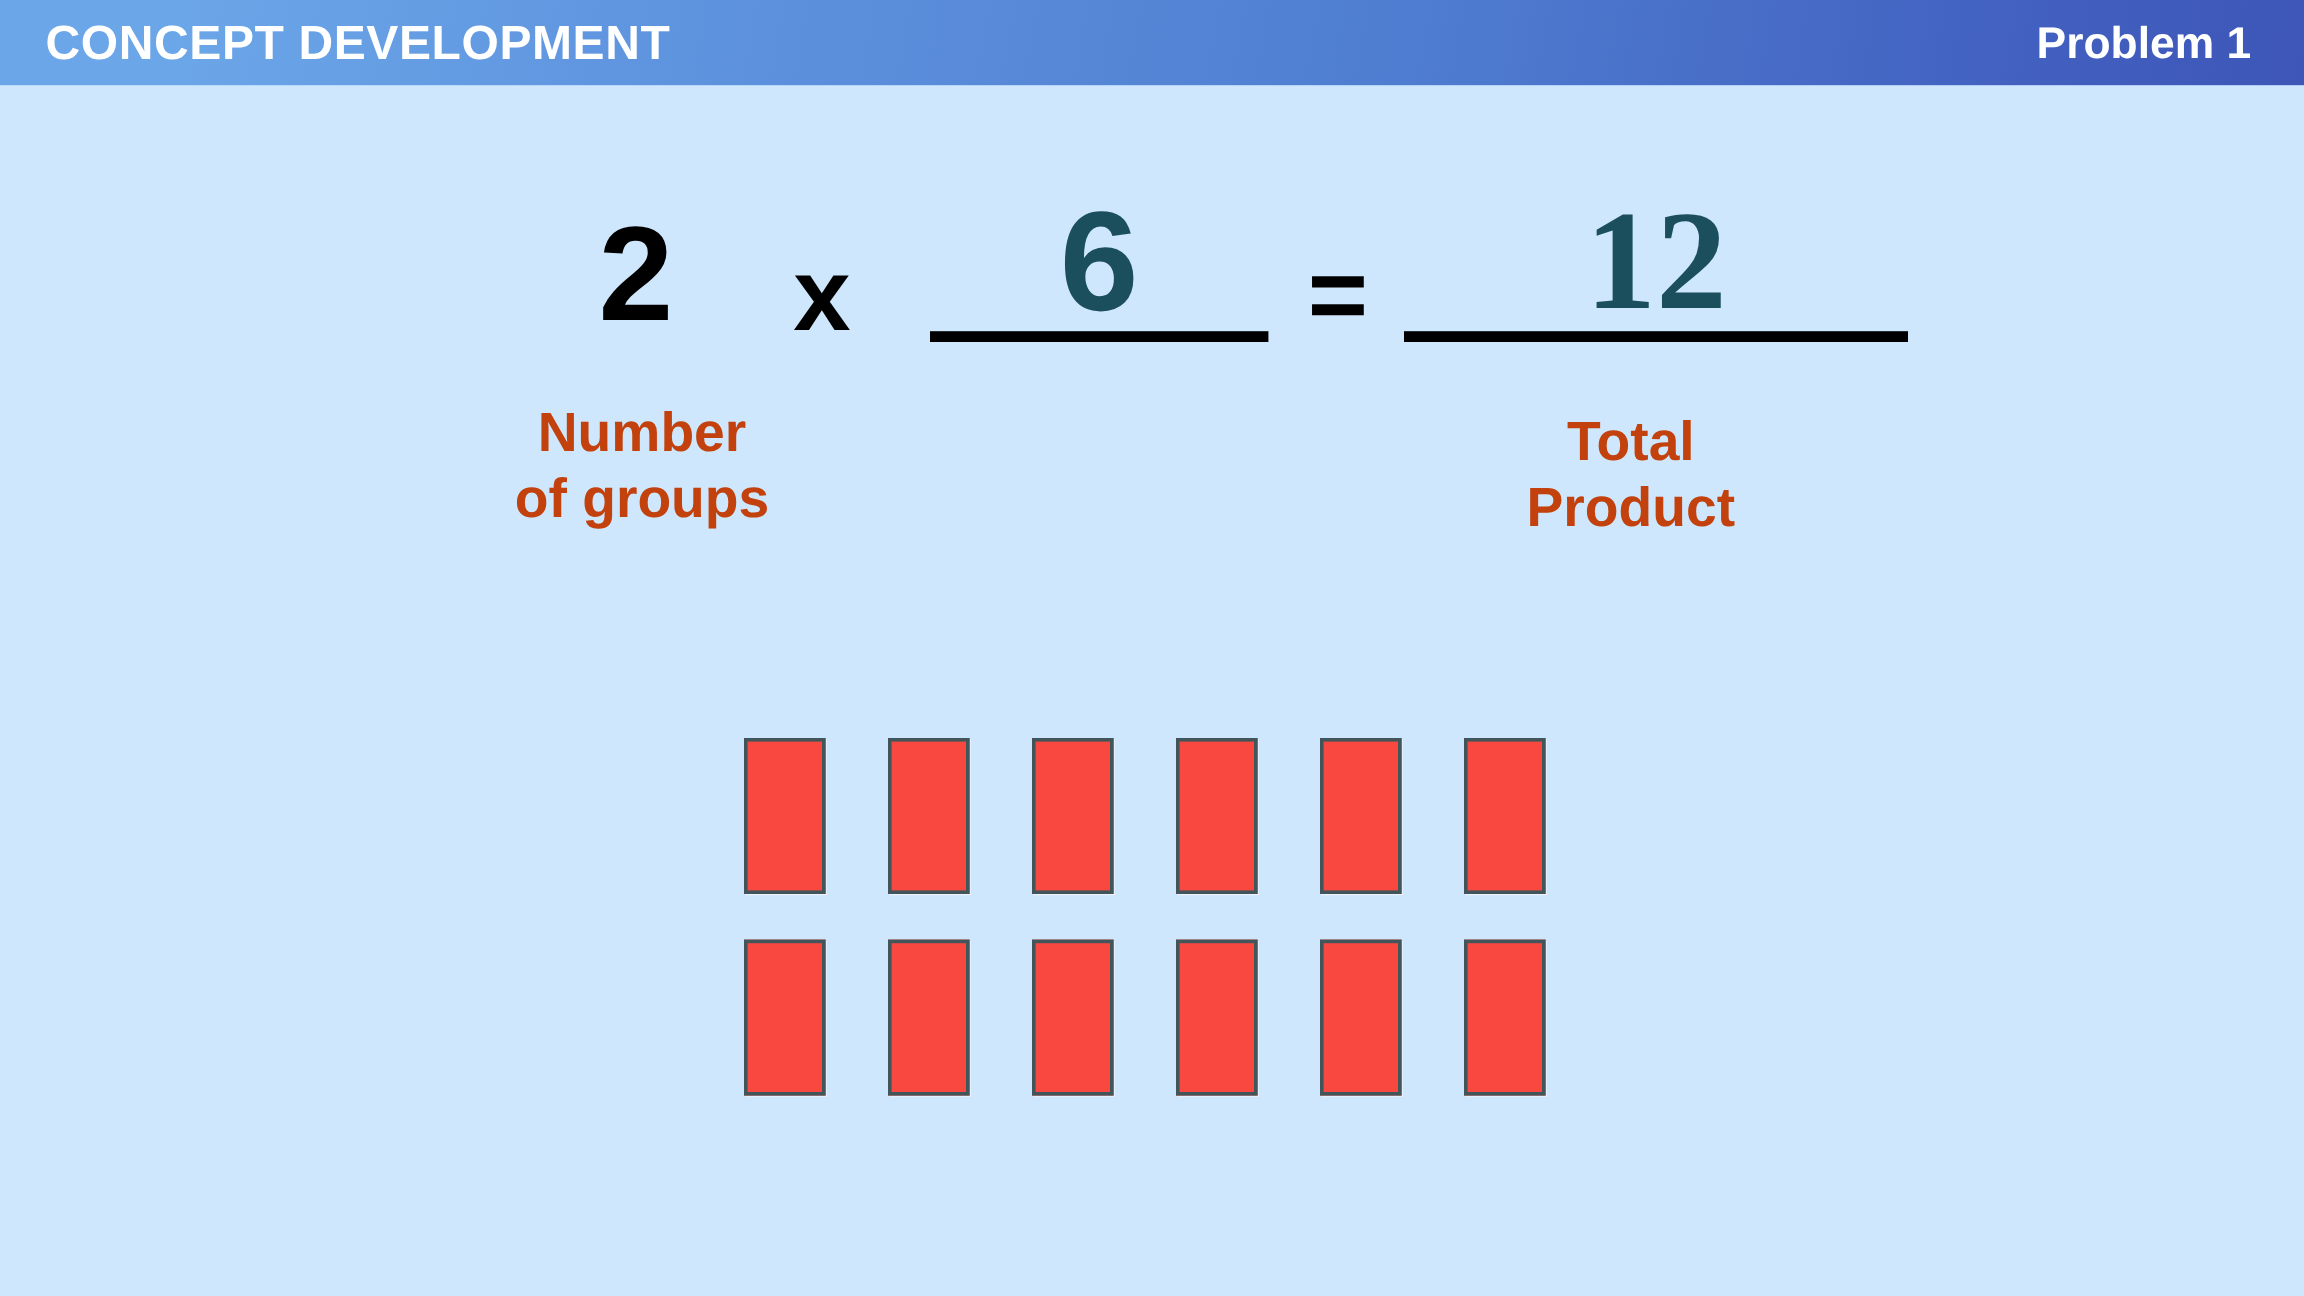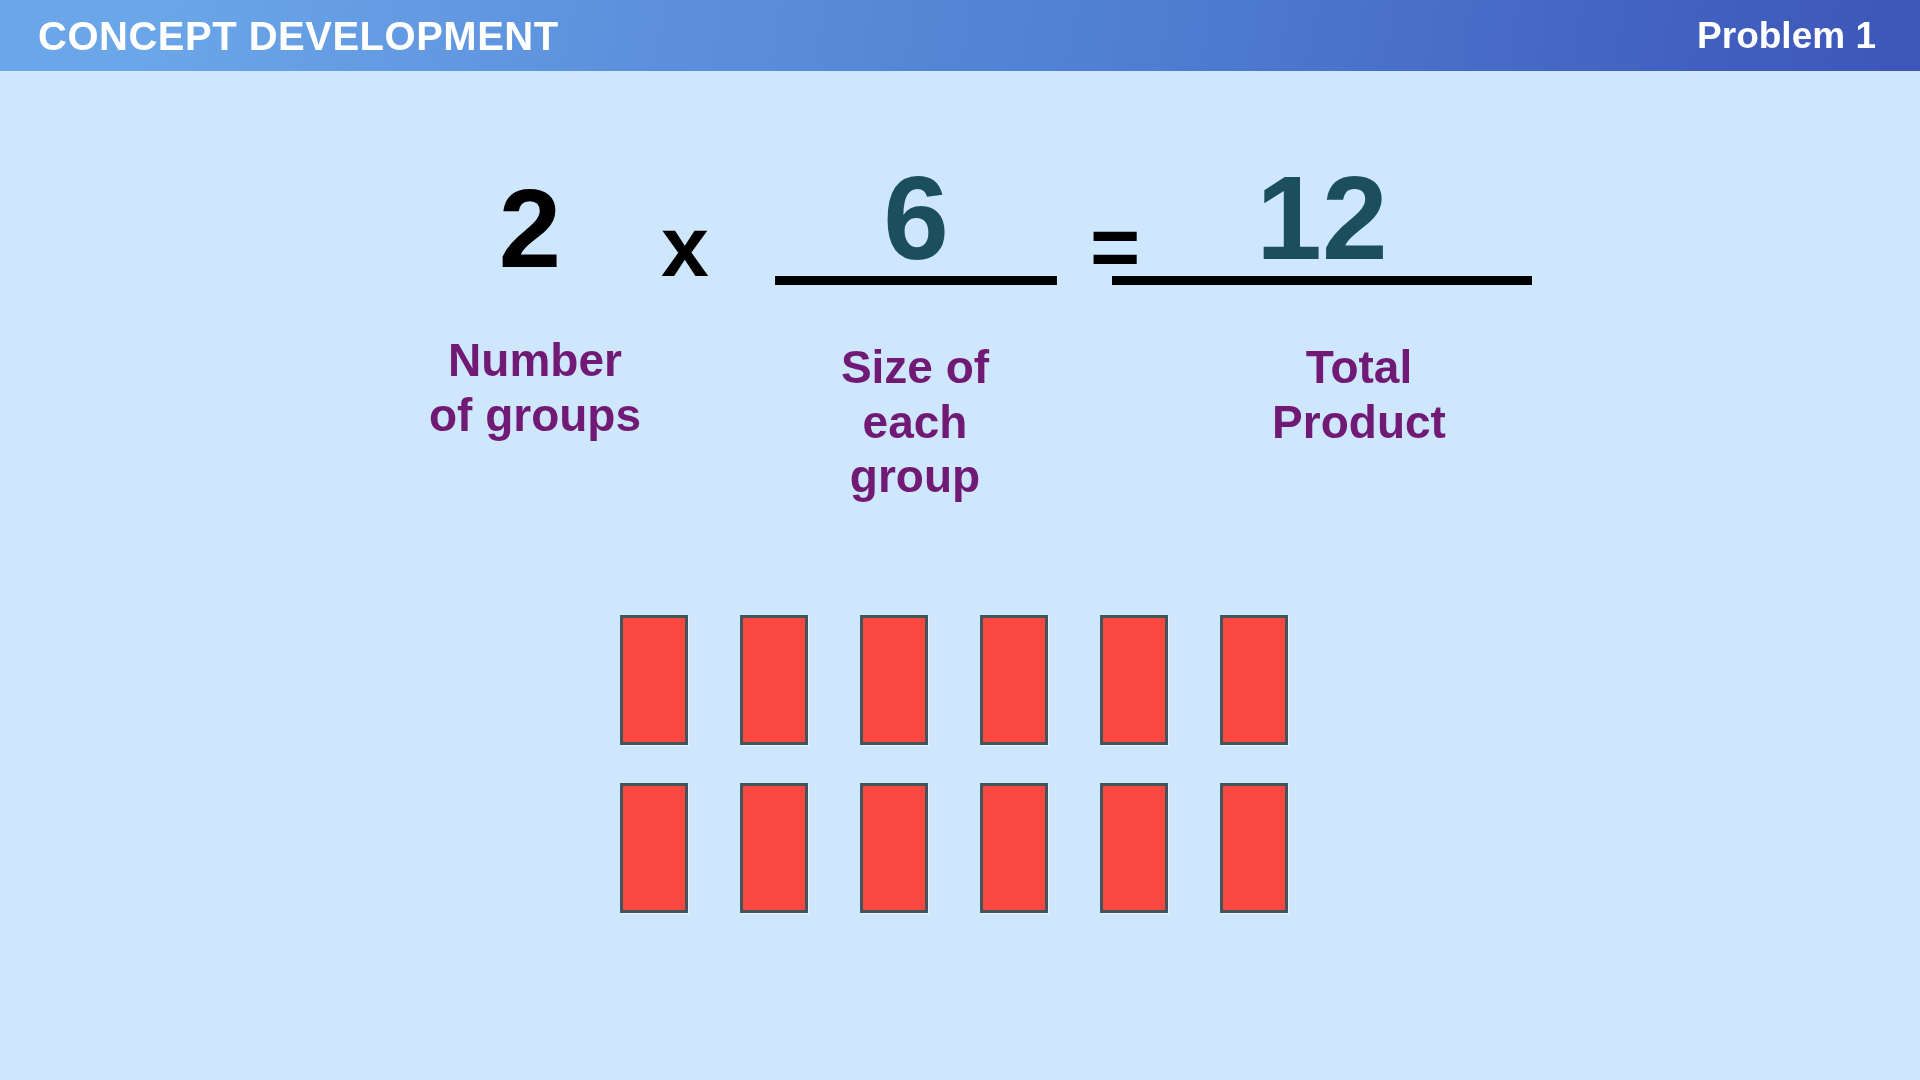--- a/index.html
+++ b/index.html
@@ -89,26 +89,26 @@
 
   
   #term-factor{ left:470px; top:48px; width:120px; }
   
   #term-times { left:630px; top:78px; width:110px; }
   
   #slot-size  { left:775px; top:0px;  width:282px; height:160px; }
   
   #term-equals{ left:1070px; top:78px; width:90px; }
   
-  #slot-total { left:1112px; top:0px;  width:420px; height:160px; }
+  #slot-total { left:1170px; top:0px;  width:420px; height:160px;font-family:Liberation Serif, serif; }
 
   
   .caption{
     position:absolute;
-    color:#701a75;
+    color:#c2410c;
     font-size:46px;
     font-weight:bold;
     line-height:1.19;
     text-align:center;
     white-space:pre-line;
   }
   #caption-groups{ left:390px; top:238px; width:290px; }
   #caption-size  { left:780px; top:245px; width:270px; }
   #caption-total { left:1209px; top:245px; width:300px; }
 
@@ -159,23 +159,20 @@
 
     <div class="slot" id="slot-total">
       <div class="slot-value num-teal">12</div>
       <div class="slot-rule"></div>
     </div>
   </div>
 
   <div class="caption" id="caption-groups">Number
 of groups</div>
 
-  <div class="caption" id="caption-size">Size of
-each
-group</div>
 
   <div class="caption" id="caption-total">Total
 Product</div>
 
   <div class="array">
       <div class="array-row">
         <div class="unit" style="background: rgb(249, 72, 63); border-color: rgb(65, 85, 91);"></div>
         <div class="unit" style="background: rgb(249, 72, 63); border-color: rgb(65, 85, 91);"></div>
         <div class="unit" style="background: rgb(249, 72, 63); border-color: rgb(65, 85, 91);"></div>
         <div class="unit" style="background: rgb(249, 72, 63); border-color: rgb(65, 85, 91);"></div>

